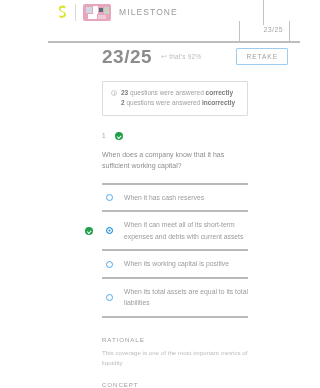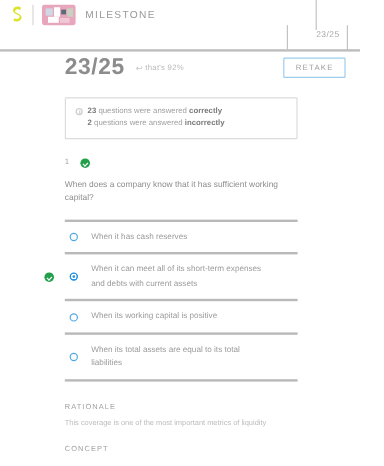--- a/index.html
+++ b/index.html
@@ -10,20 +10,21 @@
     background: #ffffff;
     font-family: "Liberation Sans", sans-serif;
     overflow: hidden;
   }
 
   .page {
     position: relative;
     width: 300px;
     height: 388px;
     background: #ffffff;
+    padding-left: 48px;
   }
 
   
   .topbar {
     position: relative;
     height: 24px;
     display: flex;
     align-items: center;
     padding-left: 8px;
     background: #ffffff;

